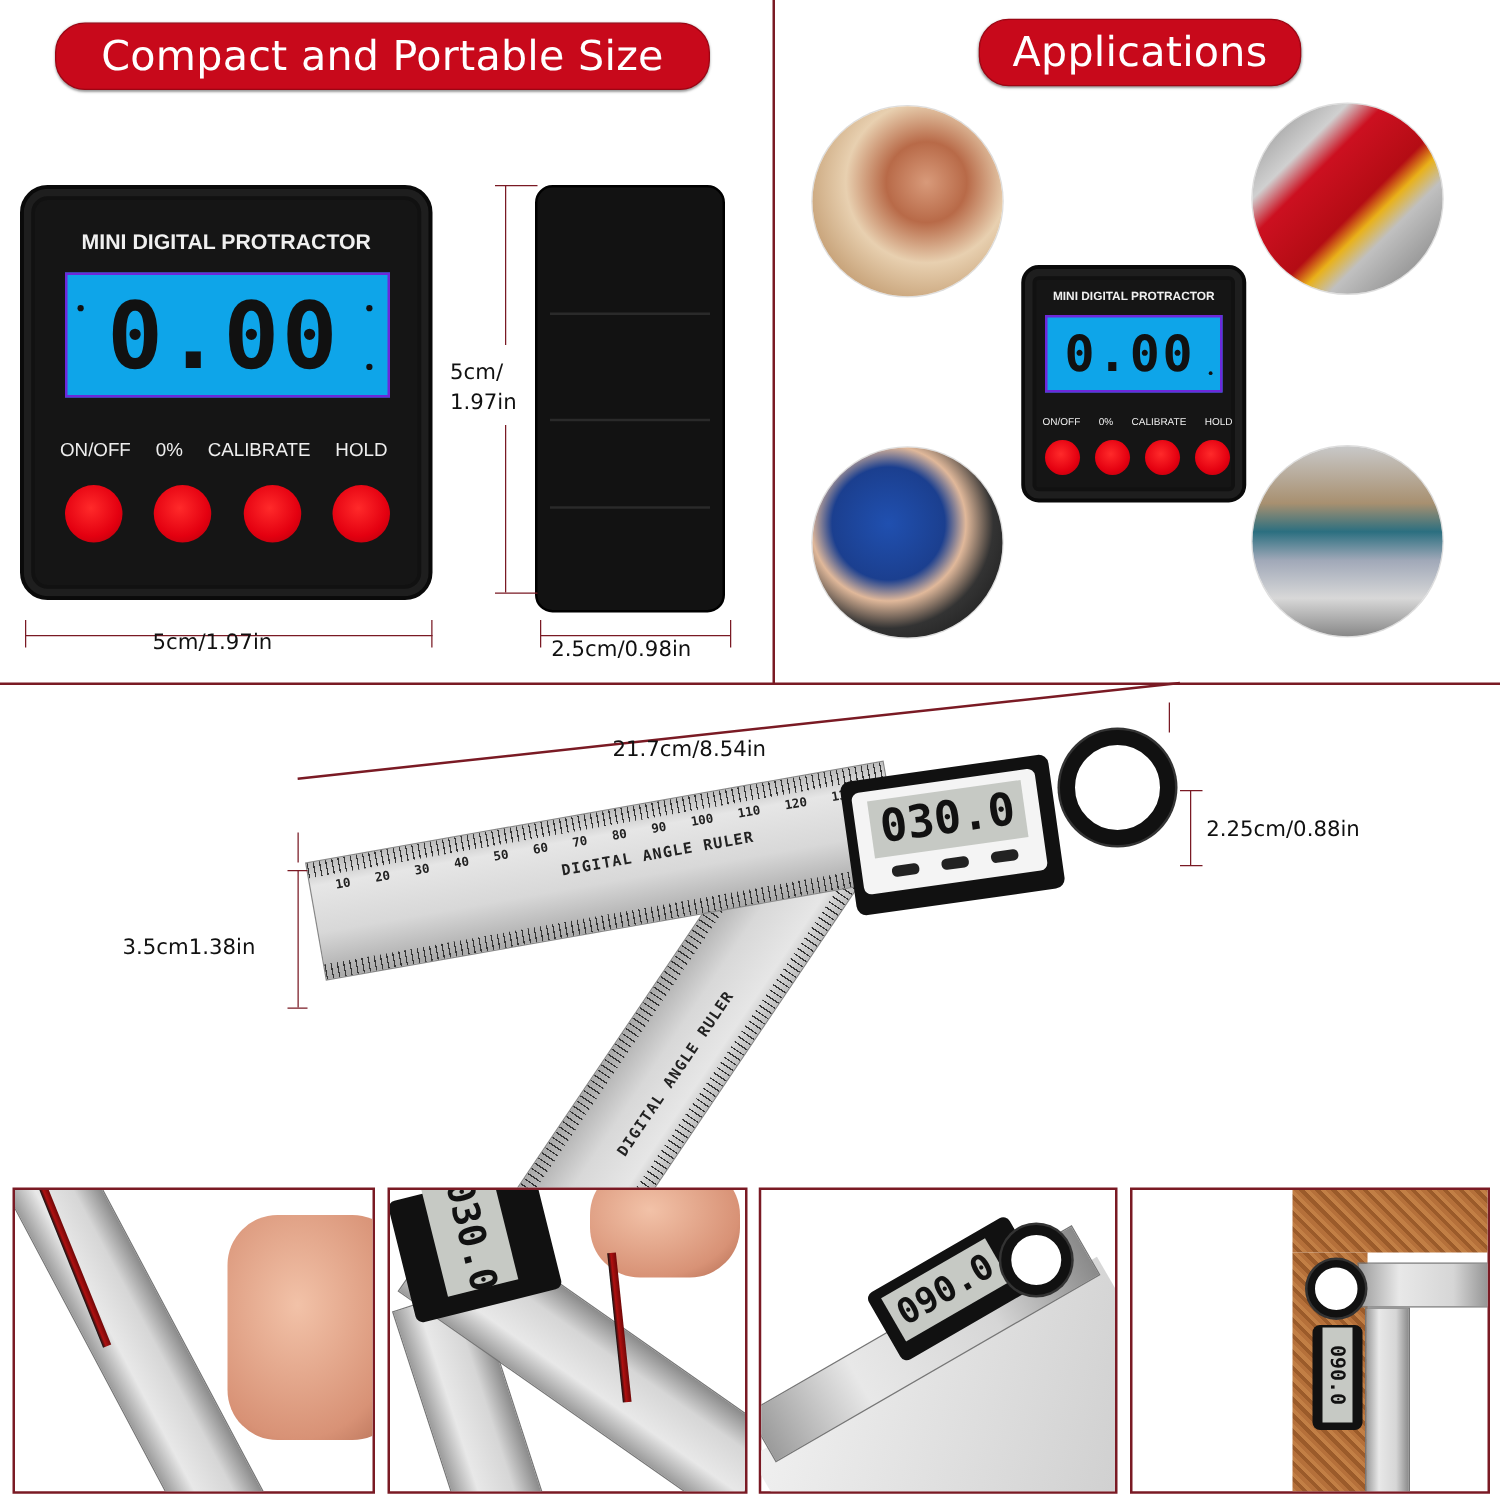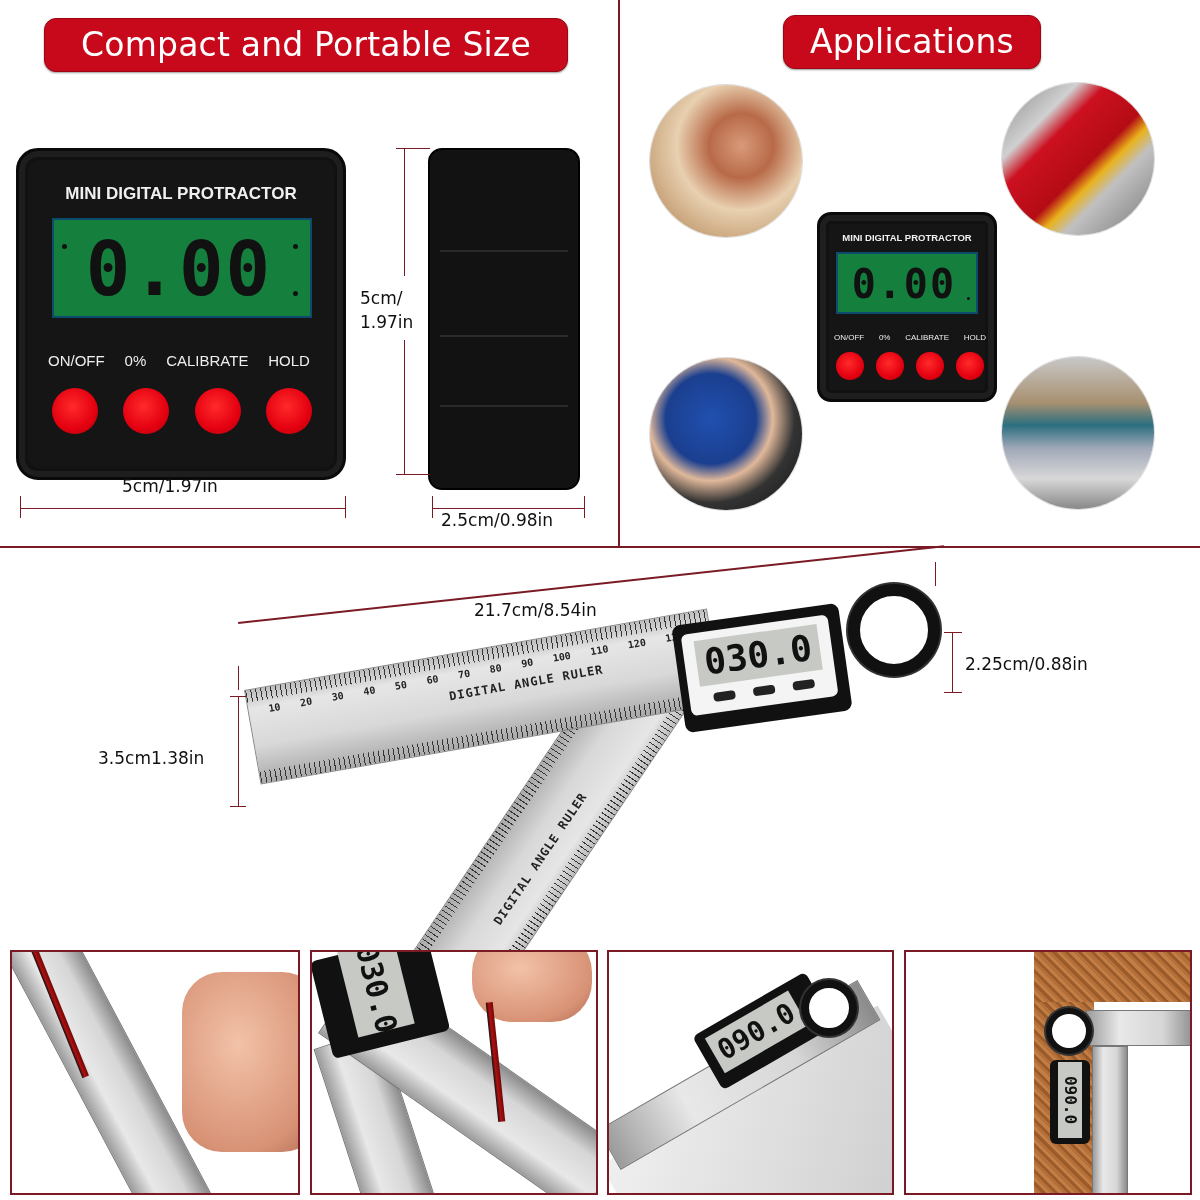--- a/index.html
+++ b/index.html
@@ -3,38 +3,38 @@
 <meta charset="utf-8">
 <style>
   * { box-sizing: border-box; margin: 0; padding: 0; }
   html, body { width: 1200px; height: 1200px; background: #ffffff; overflow: hidden; }
   body { position: relative; font-family: "DejaVu Sans", sans-serif; color: #111; }
 
   .divider-v { position: absolute; left: 618px; top: 0; width: 2px; height: 548px; background: #7a1a24; }
   .divider-h { position: absolute; left: 0; top: 546px; width: 1200px; height: 2px; background: #7a1a24; }
 
   .banner {
-    position: absolute; background: #c8091b; color: #fff; border-radius: 12px;
+    position: absolute; background: #c8091b; color: #fff; border-radius: 24px;
     font-family: "DejaVu Sans", sans-serif; font-size: 33px; line-height: 52px;
     text-align: center; box-shadow: 0 1px 2px rgba(0,0,0,0.4);
     border: 1px solid #9c0513; letter-spacing: 0.2px;
   }
   .banner-left { left: 44px; top: 18px; width: 524px; height: 54px; }
   .banner-right { left: 783px; top: 15px; width: 258px; height: 54px; }
 
   
   .device {
     position: absolute; background: #151515; border-radius: 22px;
     border: 3px solid #0a0a0a;
     box-shadow: inset 0 0 0 6px #1e1e1e, inset 0 0 0 9px #111;
   }
   .device-big { left: 16px; top: 148px; width: 330px; height: 332px; }
   .device-big .dtitle { top: 184px; font-size: 17px; }
   .lcd {
-    position: absolute; background: #15803d; border: 2px solid #0c4a6e;
+    position: absolute; background: #0ea5e9; border: 2px solid #6d28d9;
     font-family: "DejaVu Sans Mono", monospace; color: #111; text-align: right;
   }
   .device-big .lcd { left: 52px; top: 218px; width: 260px; height: 100px; }
   .lcd .val { position: absolute; right: 38px; font-weight: bold; letter-spacing: 2px; }
   .device-big .lcd .val { top: 6px; font-size: 74px; line-height: 86px; }
   .lcd .dot { position: absolute; width: 5px; height: 5px; background: #111; border-radius: 50%; }
   .btn-labels { position: absolute; display: flex; justify-content: space-between; color: #eee;
     font-family: "Liberation Sans", sans-serif; }
   .device-big .btn-labels { left: 48px; width: 262px; top: 352px; font-size: 15px; }
   .btn-row { position: absolute; display: flex; justify-content: space-between; }
@@ -138,21 +138,21 @@
 
 <div class="device-side">
   <div class="band" style="top:100px;"></div>
   <div class="band" style="top:185px;"></div>
   <div class="band" style="top:255px;"></div>
 </div>
 
 <div class="dim-line" style="left:20px;top:508px;width:326px;height:1px;"></div>
 <div class="dim-line" style="left:20px;top:496px;width:1px;height:22px;"></div>
 <div class="dim-line" style="left:345px;top:496px;width:1px;height:22px;"></div>
-<div class="dim-text" style="left:122px;top:476px;">5cm/1.97in</div>
+<div class="dim-text" style="left:122px;top:504px;">5cm/1.97in</div>
 
 <div class="dim-line" style="left:404px;top:148px;width:1px;height:128px;"></div>
 <div class="dim-line" style="left:404px;top:340px;width:1px;height:134px;"></div>
 <div class="dim-line" style="left:396px;top:148px;width:34px;height:1px;"></div>
 <div class="dim-line" style="left:396px;top:474px;width:34px;height:1px;"></div>
 <div class="dim-text" style="left:360px;top:286px;line-height:24px;">
   <div>5cm/</div>
   <div>1.97in</div>
 </div>
 
@@ -220,21 +220,21 @@
       <div class="mini" style="left:64px;"></div>
       <div class="mini" style="left:104px;"></div>
     </div>
   </div>
   <div class="knob"></div>
 </div>
 
 <div class="dim-line" style="left:238px;top:622px;width:710px;height:2px;transform-origin:0 0;transform:rotate(-6.2deg);"></div>
 <div class="dim-line" style="left:238px;top:666px;width:1px;height:24px;"></div>
 <div class="dim-line" style="left:935px;top:562px;width:1px;height:24px;"></div>
-<div class="dim-text" style="left:474px;top:590px;margin-top:10px;">21.7cm/8.54in</div>
+<div class="dim-text" style="left:490px;top:590px;">21.7cm/8.54in</div>
 
 <div class="dim-line" style="left:952px;top:632px;width:1px;height:60px;"></div>
 <div class="dim-line" style="left:944px;top:632px;width:18px;height:1px;"></div>
 <div class="dim-line" style="left:944px;top:692px;width:18px;height:1px;"></div>
 <div class="dim-text" style="left:965px;top:654px;">2.25cm/0.88in</div>
 
 <div class="dim-line" style="left:238px;top:696px;width:1px;height:110px;"></div>
 <div class="dim-line" style="left:230px;top:696px;width:16px;height:1px;"></div>
 <div class="dim-line" style="left:230px;top:806px;width:16px;height:1px;"></div>
 <div class="dim-text" style="left:98px;top:748px;">3.5cm1.38in</div>

